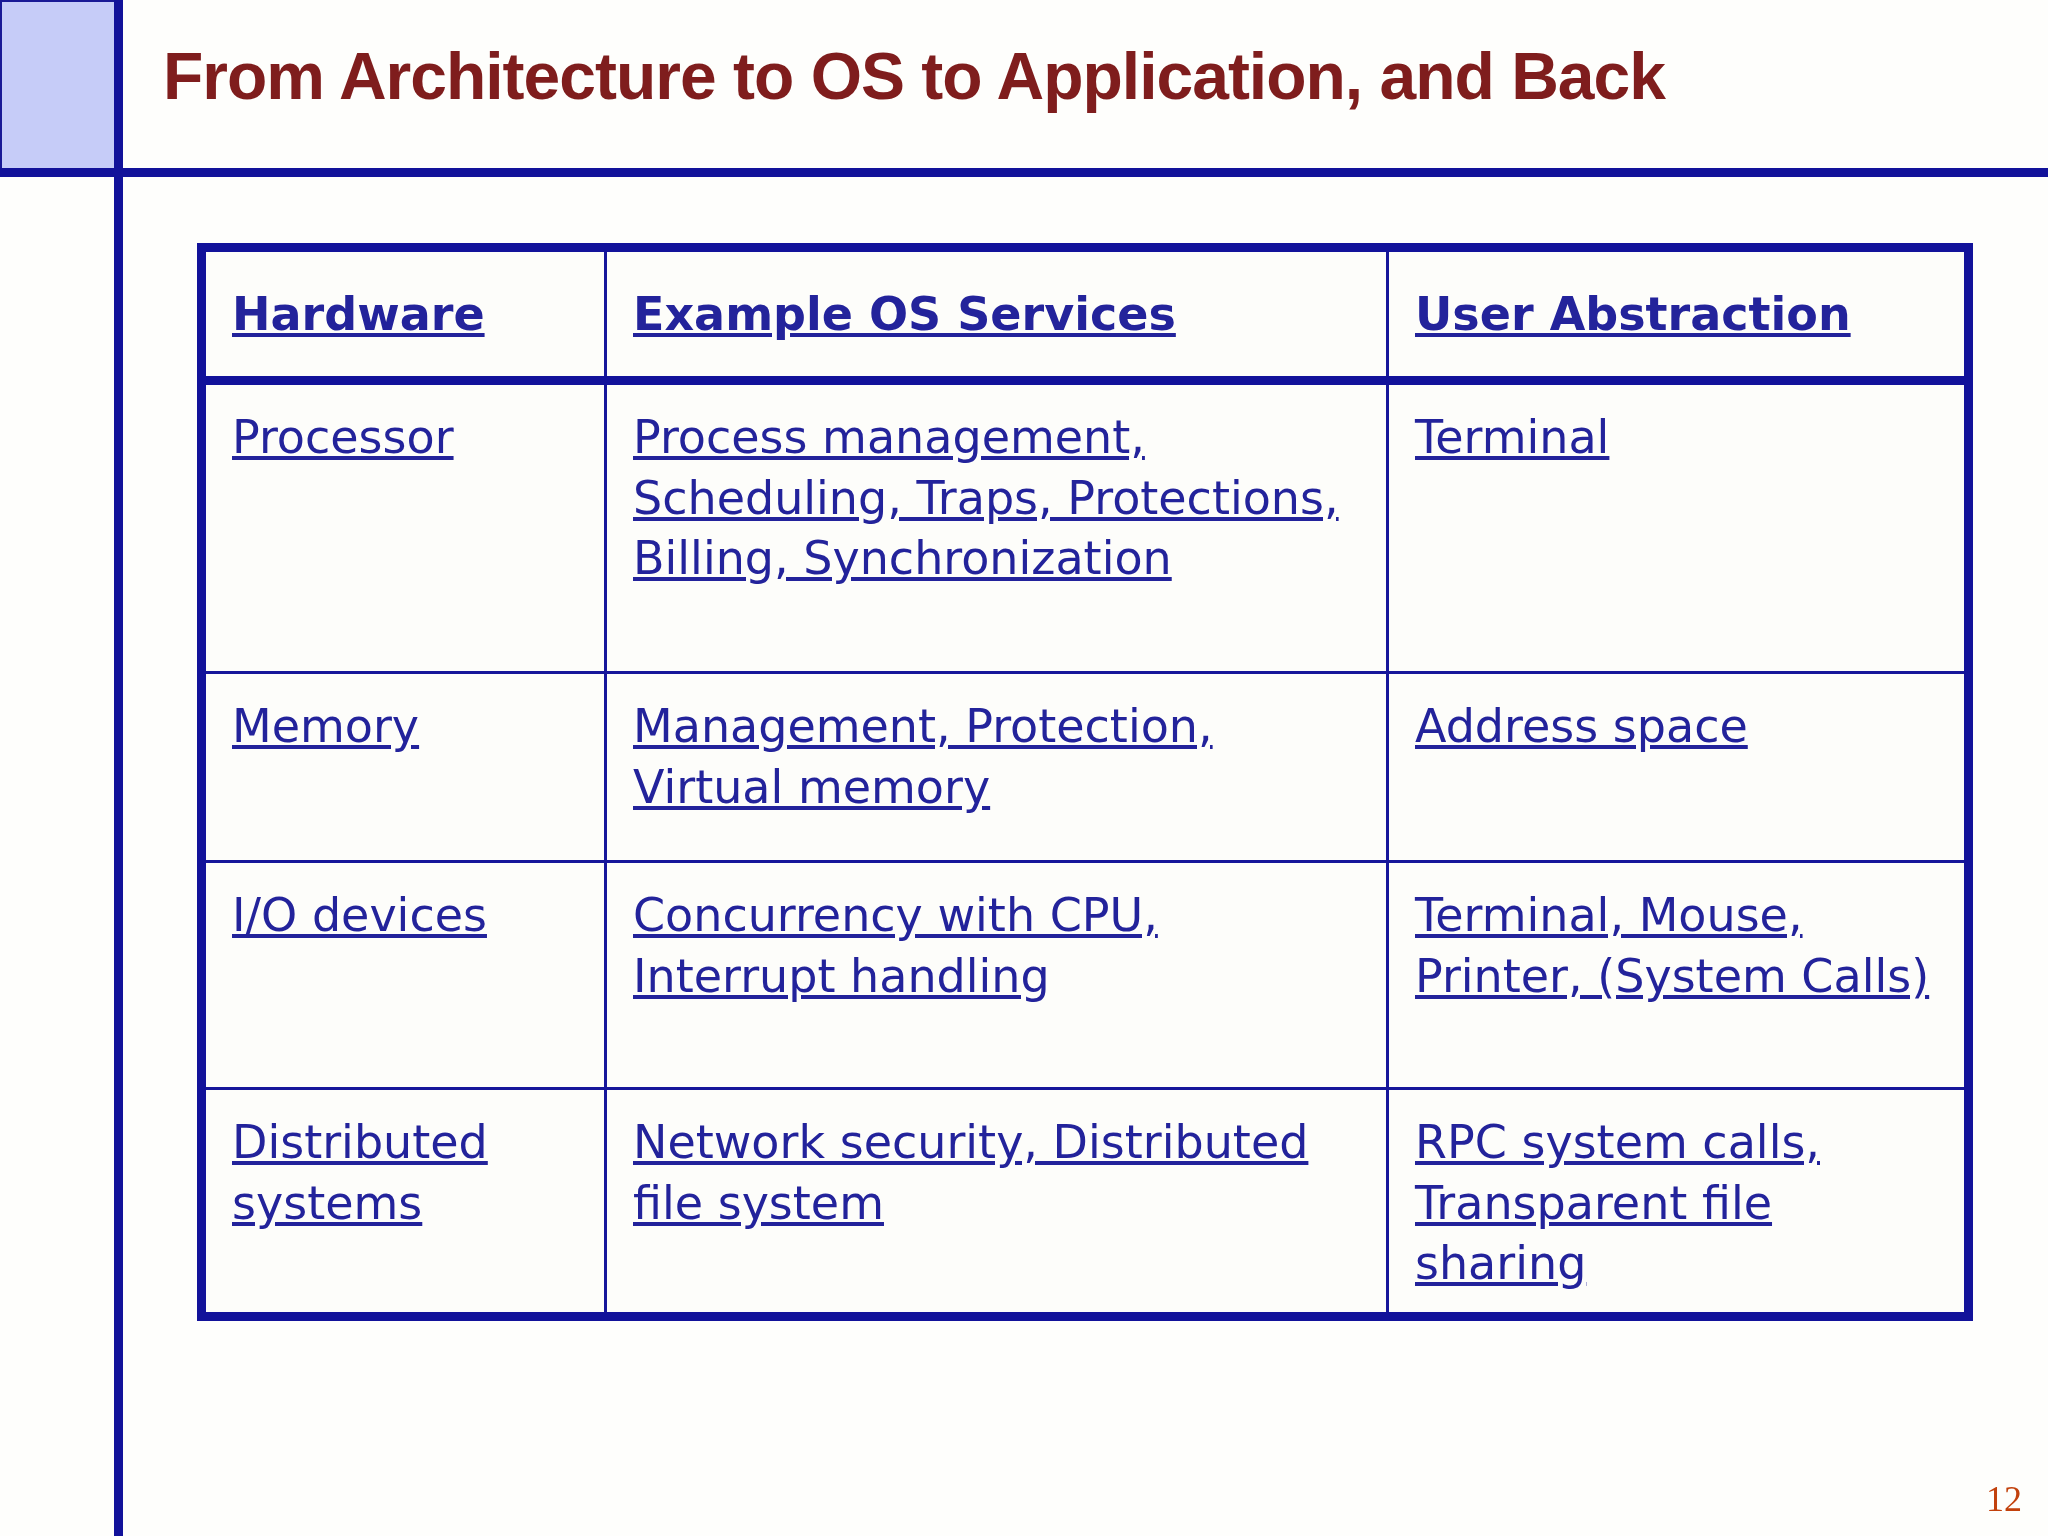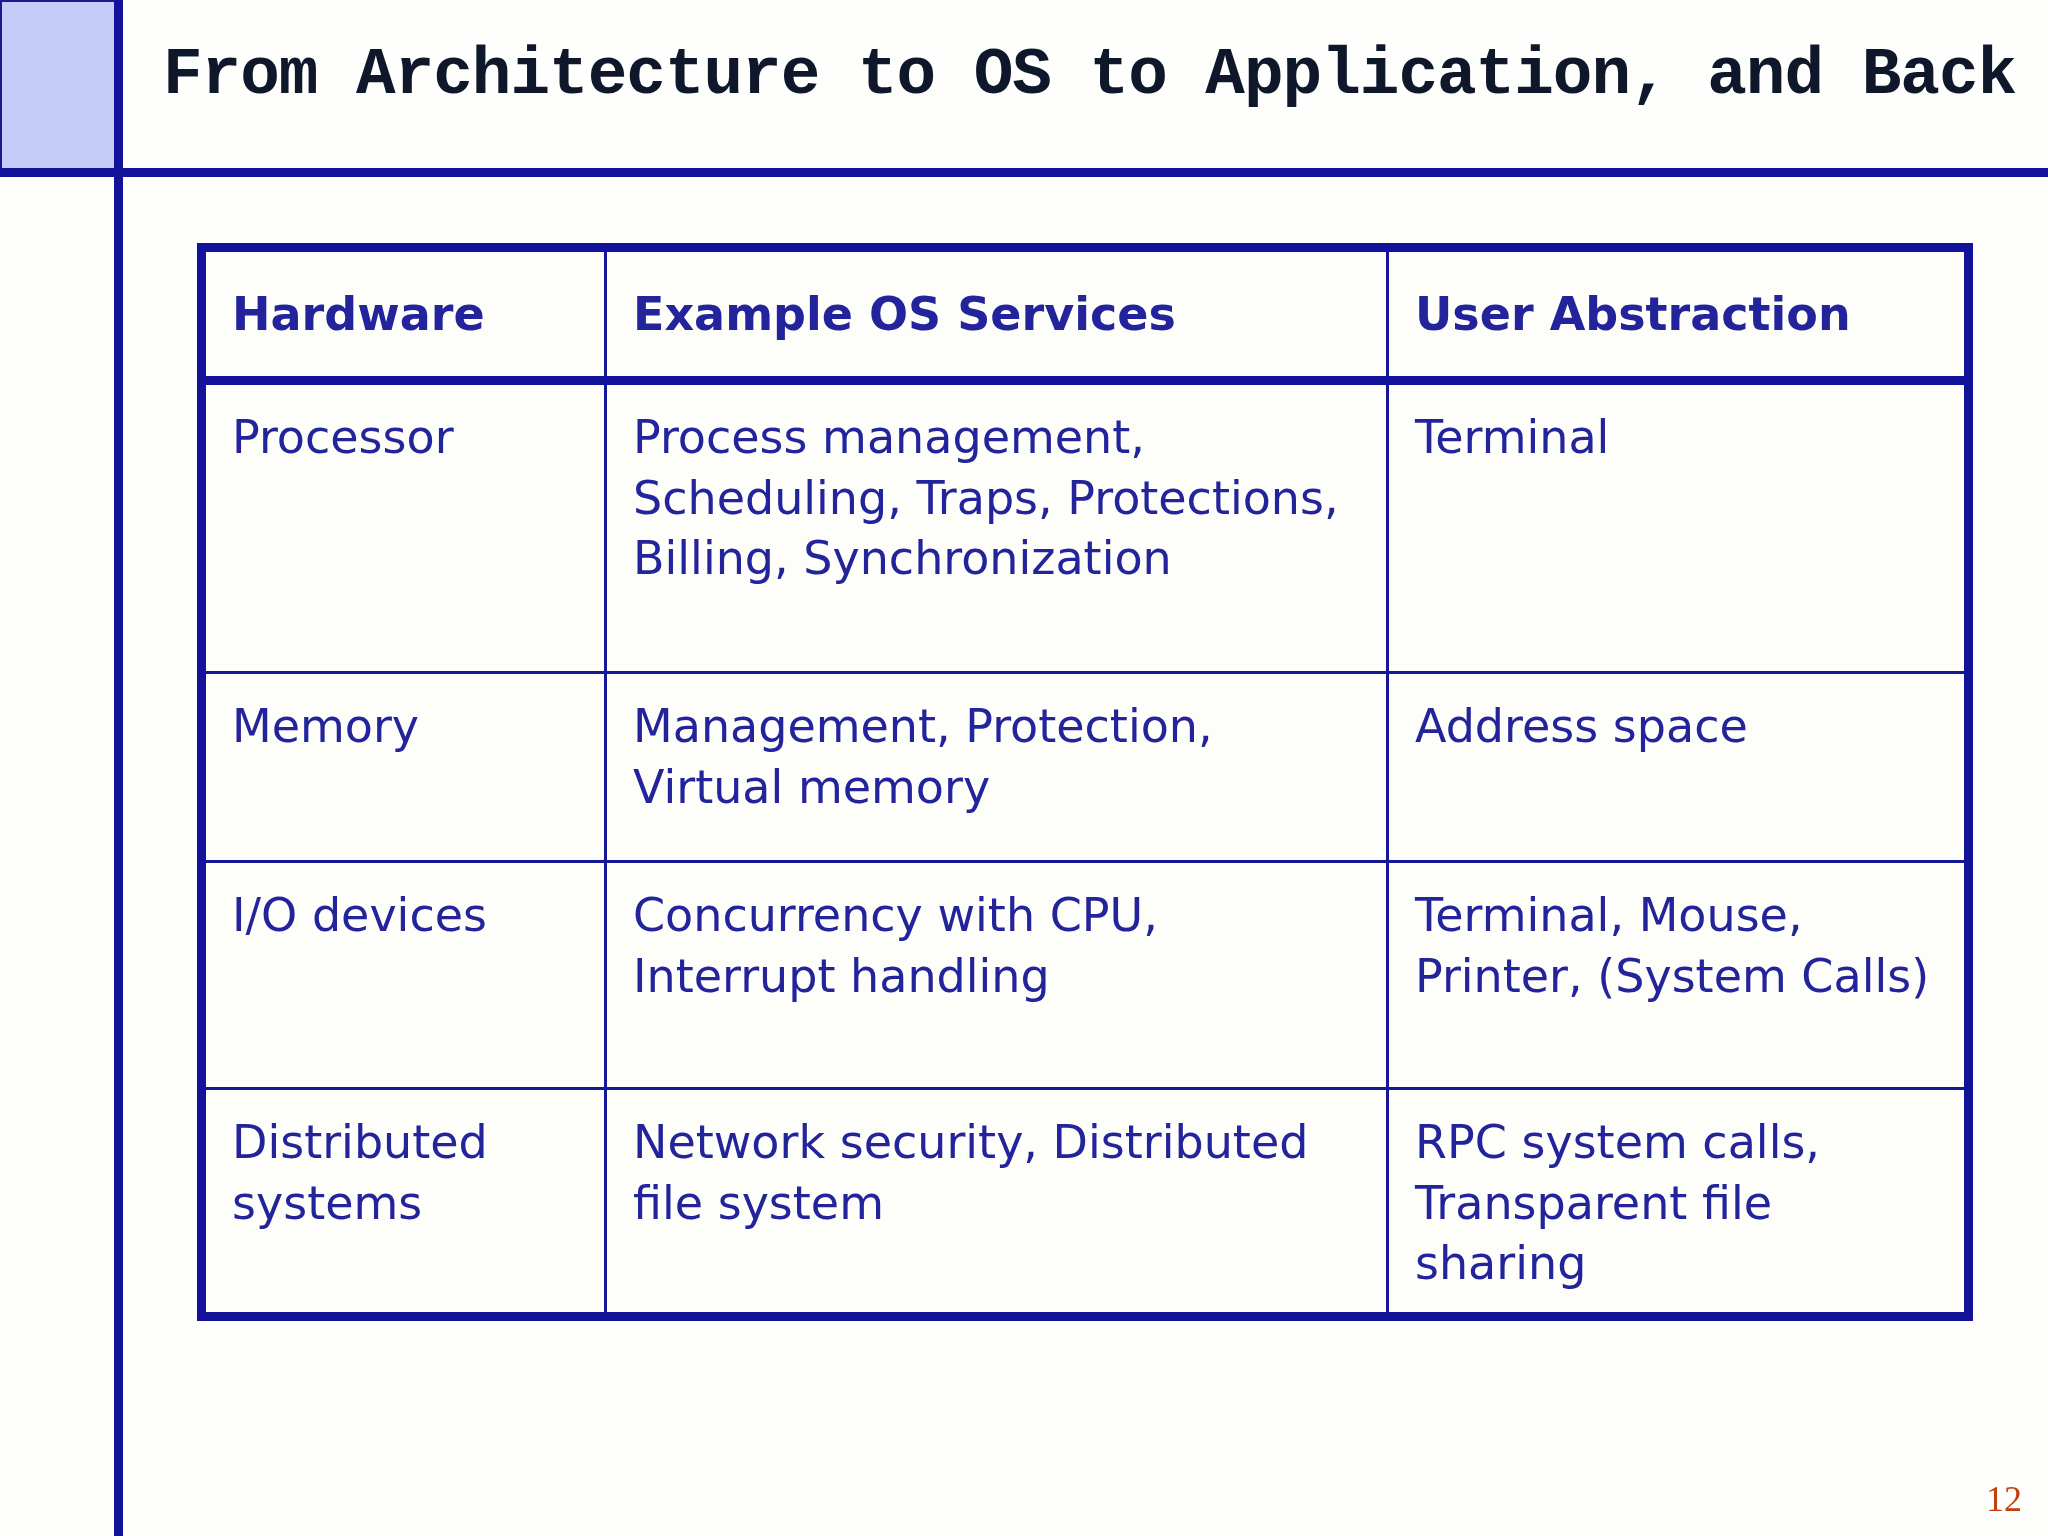--- a/index.html
+++ b/index.html
@@ -35,25 +35,25 @@
   .h-rule {
     position: absolute;
     left: 0; top: 168px;
     width: 2048px; height: 9px;
     background: #12129a;
   }
 
   .title {
     position: absolute;
     left: 163px; top: 38px;
-    font-family: Liberation Mono, monospace;
+    font-family: Liberation Sans, sans-serif;
     font-weight: bold;
     font-size: 66px;
     letter-spacing: -1px;
-    color: #0f172a;
+    color: #7f1d1d;
     white-space: nowrap;
   }
 
   table.os-table {
     position: absolute;
     left: 197px; top: 243px;
     width: 1767px;
     border-collapse: collapse;
     table-layout: fixed;
     background: #fdfdfa;
@@ -65,20 +65,21 @@
 
   .os-table th, .os-table td {
     border: 3px solid #16169a;
     color: #23239b;
     font-size: 46px;
     line-height: 1.32;
     text-align: left;
     vertical-align: top;
     padding: 22px 20px 10px 26px;
     overflow: hidden;
+    text-decoration: underline;
   }
   .os-table thead th {
     font-weight: bold;
     vertical-align: middle;
     border-bottom: 9px solid #12129a;
     padding-top: 6px;
     padding-bottom: 6px;
   }
   tr.row-head { height: 133px; }
   tr.row-0 { height: 292px; }

